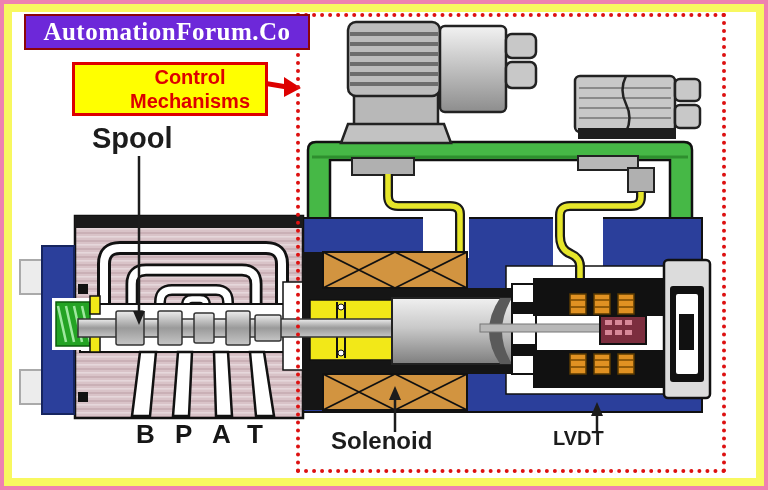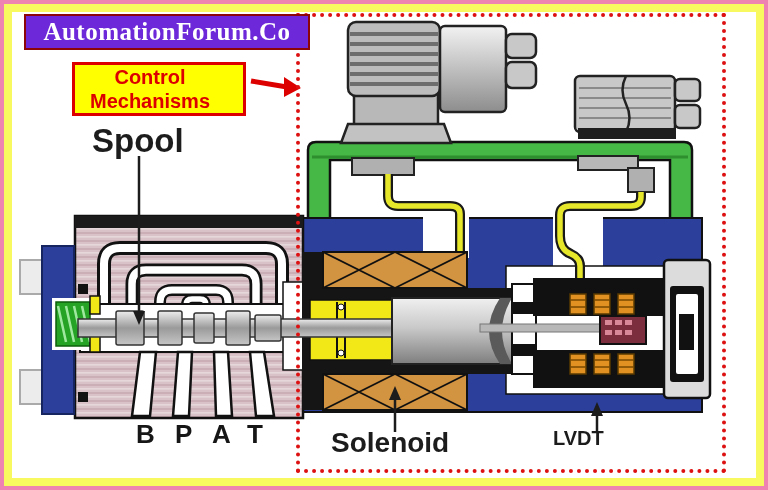--- a/index.html
+++ b/index.html
@@ -13,32 +13,32 @@
   .logo-box{
     position:absolute;left:24px;top:14px;width:286px;height:36px;z-index:6;
     background:#6d28d9;border:2px solid #8c0508;box-sizing:border-box;
     display:flex;align-items:center;justify-content:center;
   }
   .logo-text{
     color:#ffffff;font-family:"Liberation Serif",serif;font-weight:bold;
     font-size:25px;letter-spacing:0.5px;white-space:nowrap;
   }
   .callout-box{
-    position:absolute;left:72px;top:62px;width:174px;height:54px;z-index:6;
+    position:absolute;left:72px;top:62px;width:196px;height:54px;z-index:6;
     background:#ffff00;border:3px solid #dd0000;box-sizing:border-box;
-    display:flex;align-items:center;justify-content:flex-start;text-align:center;
+    display:flex;align-items:center;justify-content:flex-end;text-align:center;
   }
   .callout-text{color:#dd0000;font-weight:bold;font-size:20px;line-height:1.22;width:150px;}
   .highlight-box{
     position:absolute;left:296px;top:13px;width:430px;height:460px;z-index:3;
     border:4px dotted #dd1111;box-sizing:border-box;background:transparent;
   }
   .lbl{position:absolute;z-index:4;color:#1c1c1c;font-weight:bold;white-space:nowrap;}
-  .lbl-spool{left:92px;top:122px;font-size:33px;}
-  .lbl-solenoid{left:331px;top:427px;font-size:28px;}
+  .lbl-spool{left:92px;top:122px;font-size:29px;}
+  .lbl-solenoid{left:331px;top:427px;font-size:24px;}
   .lbl-lvdt{left:553px;top:427px;font-size:20px;}
   .port{position:absolute;top:419px;z-index:4;color:#161616;font-weight:bold;font-size:26px;}
 </style>
 </head>
 <body>
 
 <div class="frame">
 
   <svg class="diagram-svg" width="768" height="490" viewBox="0 0 768 490">
     <defs>

